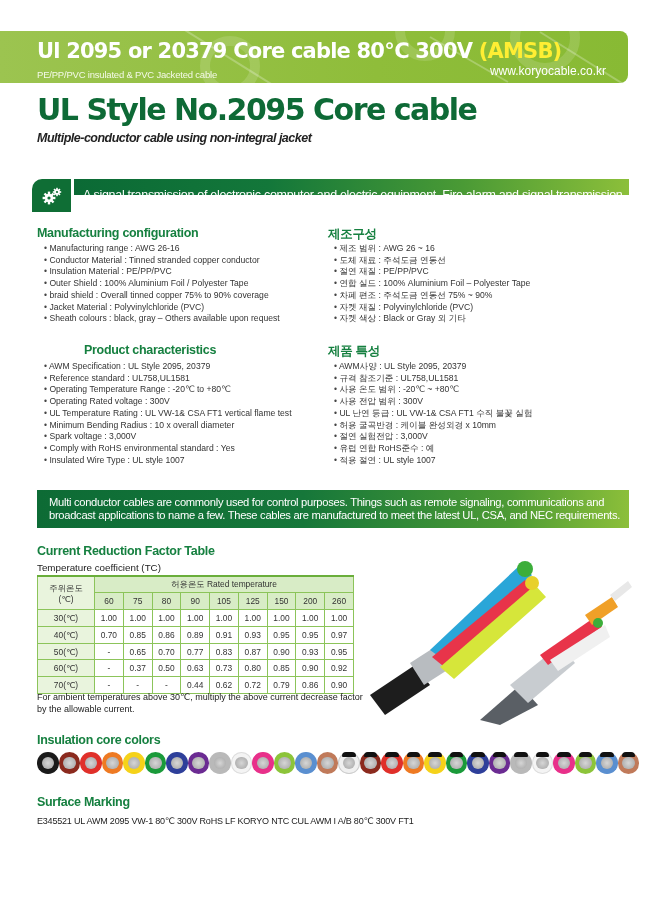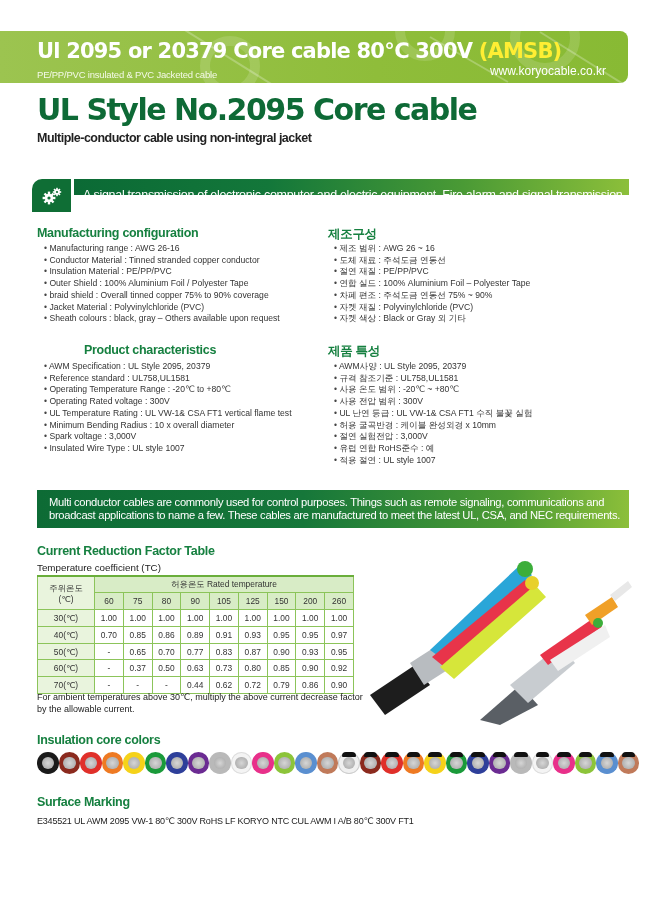--- a/index.html
+++ b/index.html
@@ -18,21 +18,21 @@
     font-family: "DejaVu Sans", sans-serif; letter-spacing: -0.8px; white-space: nowrap;
   }
   .band-title .amsb { color: #ffee33; }
   .band-sub { position: absolute; left: 37px; top: 38px; font-size: 9.5px; color: #f4f9e8; white-space: nowrap; letter-spacing: -0.2px; }
   .band-url { position: absolute; right: 22px; top: 33px; font-size: 12px; color: #fff; white-space: nowrap; }
 
   .main-title {
     position: absolute; left: 37px; top: 92px; font-size: 30px; font-weight: bold; color: #0e6a36;
     font-family: "DejaVu Sans", sans-serif; letter-spacing: -1.5px; white-space: nowrap;
   }
-  .main-sub { position: absolute; left: 37px; top: 131px; font-size: 12.5px; font-weight: bold; color: #222; letter-spacing: -0.5px; white-space: nowrap; }
+  .main-sub { position: absolute; left: 37px; top: 131px; font-size: 12.5px; font-weight: bold; color: #222; letter-spacing: -0.5px; white-space: nowrap; font-style: italic; }
 
   .app-band { position: absolute; left: 32px; top: 179px; width: 597px; height: 33px; }
   .app-icon-box {
     position: absolute; left: 0; top: 0; width: 39px; height: 33px; background: #0f6e35;
     border-radius: 10px 0 0 0; display: flex; align-items: center; justify-content: center;
   }
   .app-text-box {
     position: absolute; left: 42px; top: 0; right: 0; height: 16px;
     background: linear-gradient(90deg, #0b6a35 0%, #13773a 35%, #4a9a35 70%, #8cbf3a 100%);
     color: #fff; font-size: 12.5px; line-height: 33px; padding-left: 9px; white-space: nowrap; letter-spacing: -0.3px;
@@ -138,20 +138,21 @@
 
 <div class="sec-title" style="left:37px; top:343px;margin-left:47px;">Product characteristics</div>
 <ul class="bullets" style="left:44px; top:361px;">
   <li>AWM Specification : UL Style 2095, 20379</li>
   <li>Reference standard : UL758,UL1581</li>
   <li>Operating Temperature Range : -20℃ to +80℃</li>
   <li>Operating Rated voltage : 300V</li>
   <li>UL Temperature Rating : UL VW-1&amp; CSA FT1 vertical flame test</li>
   <li>Minimum Bending Radius : 10 x overall diameter</li>
   <li>Spark voltage : 3,000V</li>
+  <li>Comply with RoHS environmental standard : Yes</li>
   <li>Insulated Wire Type : UL style 1007</li>
 </ul>
 
 <div class="sec-title" style="left:328px; top:343px;">제품 특성</div>
 <ul class="bullets" style="left:334px; top:361px;">
   <li>AWM사양 : UL Style 2095, 20379</li>
   <li>규격 참조기준 : UL758,UL1581</li>
   <li>사용 온도 범위 : -20℃ ~ +80℃</li>
   <li>사용 전압 범위 : 300V</li>
   <li>UL 난연 등급 : UL VW-1&amp; CSA FT1 수직 불꽃 실험</li>

